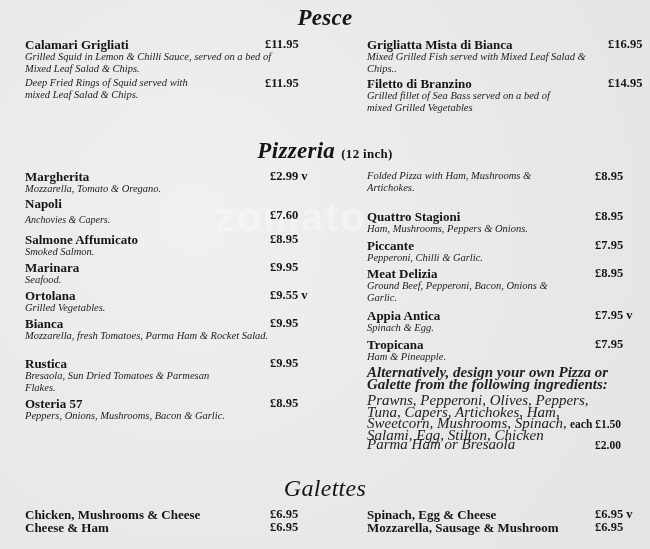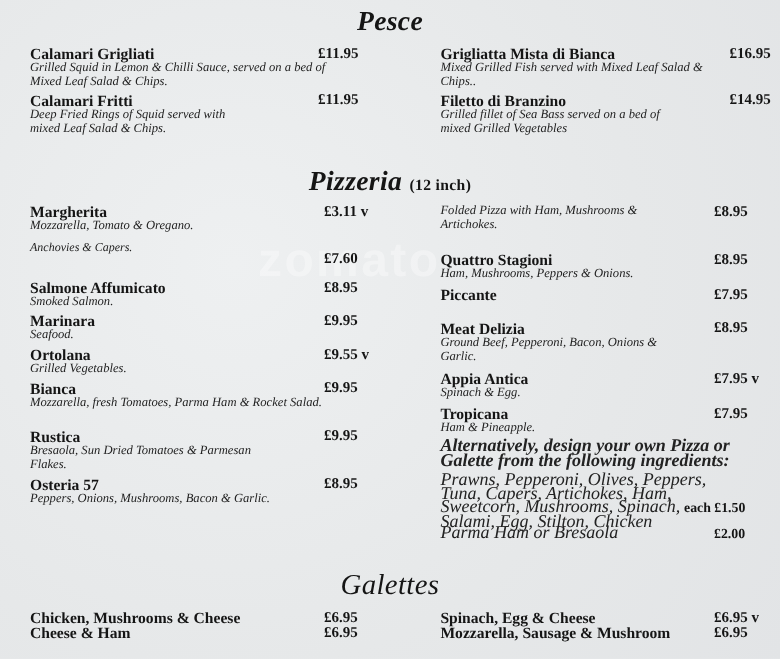--- a/index.html
+++ b/index.html
@@ -34,21 +34,20 @@
 
 <div class="section-title" style="top:5px;">Pesce</div>
 
 <div class="item" style="left:25px; top:38px; width:250px;">
   <div class="name">Calamari Grigliati</div>
   <div class="desc">Grilled Squid in Lemon &amp; Chilli Sauce, served on a bed of Mixed Leaf Salad &amp; Chips.</div>
 </div>
 <div class="price" style="left:265px; top:38px;">£11.95</div>
 
 <div class="item" style="left:25px; top:77px; width:190px;">
-  <div class="name">Calamari Fritti</div>
   <div class="desc">Deep Fried Rings of Squid served with mixed Leaf Salad &amp; Chips.</div>
 </div>
 <div class="price" style="left:265px; top:77px;">£11.95</div>
 
 <div class="item" style="left:367px; top:38px; width:240px;">
   <div class="name">Grigliatta Mista di Bianca</div>
   <div class="desc">Mixed Grilled Fish served with Mixed Leaf Salad &amp; Chips..</div>
 </div>
 <div class="price" style="left:608px; top:38px;">£16.95</div>
 
@@ -60,23 +59,24 @@
 
 <div class="section-title" style="top:138px;">
   <span>Pizzeria</span>
   <span class="sub">(12 inch)</span>
 </div>
 
 <div class="item" style="left:25px; top:170px; width:240px;">
   <div class="name">Margherita</div>
   <div class="desc">Mozzarella, Tomato &amp; Oregano.</div>
 </div>
-<div class="price" style="left:270px; top:170px;">£3.11 v</div>
+<div class="price" style="left:270px; top:170px;">£2.99 v</div>
 
 <div class="item" style="left:25px; top:197px; width:240px;">
+  <div class="name">Napoli</div>
   <div class="desc" style="margin-top:4px; font-size:10px;">Anchovies &amp; Capers.</div>
 </div>
 <div class="price" style="left:270px; top:197px;margin-top:12px;">£7.60</div>
 
 <div class="item" style="left:25px; top:233px; width:240px;">
   <div class="name">Salmone Affumicato</div>
   <div class="desc">Smoked Salmon.</div>
 </div>
 <div class="price" style="left:270px; top:233px;">£8.95</div>
 
@@ -116,20 +116,21 @@
 <div class="price" style="left:595px; top:170px;">£8.95</div>
 
 <div class="item" style="left:367px; top:210px; width:220px;">
   <div class="name">Quattro Stagioni</div>
   <div class="desc">Ham, Mushrooms, Peppers &amp; Onions.</div>
 </div>
 <div class="price" style="left:595px; top:210px;">£8.95</div>
 
 <div class="item" style="left:367px; top:239px; width:220px;">
   <div class="name">Piccante</div>
+  <div class="desc">Pepperoni, Chilli &amp; Garlic.</div>
 </div>
 <div class="price" style="left:595px; top:239px;">£7.95</div>
 
 <div class="item" style="left:367px; top:267px; width:210px;">
   <div class="name">Meat Delizia</div>
   <div class="desc">Ground Beef, Pepperoni, Bacon, Onions &amp; Garlic.</div>
 </div>
 <div class="price" style="left:595px; top:267px;">£8.95</div>
 
 <div class="item" style="left:367px; top:309px; width:210px;">

